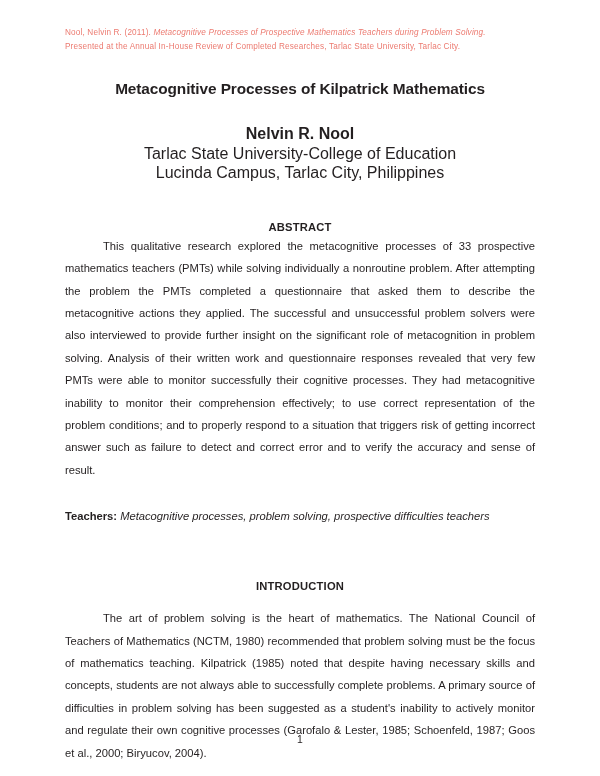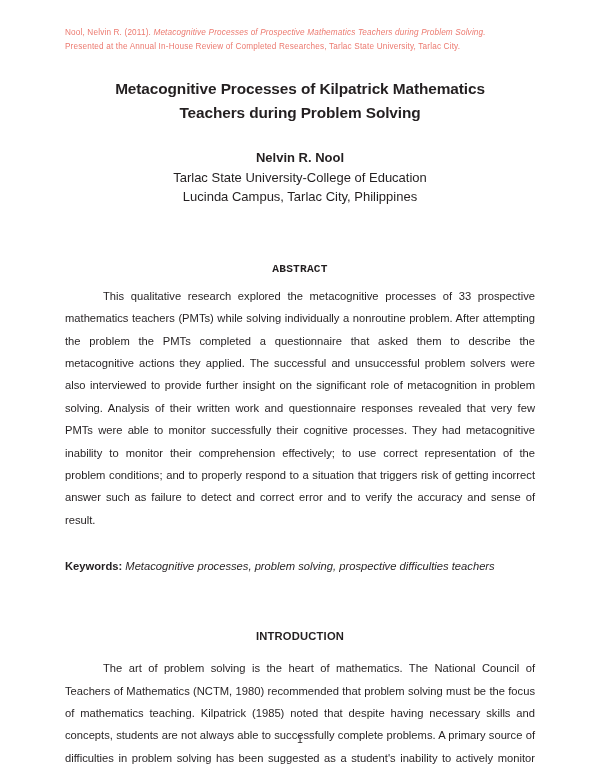--- a/index.html
+++ b/index.html
@@ -54,51 +54,50 @@
     letter-spacing: -0.1px;
   }
   .doc-title .title-line {
     display: block;
   }
 
   
   .author-block {
     margin-top: 23px;
     text-align: center;
-    font-size: 13px;
+    font-size: 16px;
     line-height: 19.5px;
     color: #231f20;
   }
   .author-name {
     display: block;
     font-weight: bold;
   }
   .author-affil {
     display: block;
   }
 
   
   .section-heading {
     text-align: center;
     font-weight: bold;
     font-size: 11.2px;
     color: #231f20;
     letter-spacing: 0.2px;
   }
   .section-heading.abstract-heading {
-    margin-top: 56px;
-    font-family: Liberation Mono, monospace;
+    margin-top: 38px;
   }
   .section-heading.intro-heading {
     margin-top: 54px;
   }
 
   
   .body-para {
-    margin-top: 10px;
+    margin-top: 2px;
     text-align: justify;
     text-justify: inter-word;
     font-size: 11.2px;
     line-height: 22.4px;
     color: #231f20;
     text-indent: 38px;
   }
   .body-para.intro-para {
     margin-top: 15px;
   }
@@ -134,34 +133,33 @@
 <div class="page">
   <div class="content">
 
     <div class="cite-header">
       <div class="cite-line"><span>Nool, Nelvin R. (2011). </span><span class="cite-italic">Metacognitive Processes of Prospective Mathematics Teachers during Problem Solving.</span></div>
       <div class="cite-line">Presented at the Annual In-House Review of Completed Researches, Tarlac State University, Tarlac City.</div>
     </div>
 
     <h1 class="doc-title">
       <span class="title-line">Metacognitive Processes of Kilpatrick Mathematics</span>
-      <span class="title-line">Teachers during Problem Solving</span>
     </h1>
 
     <div class="author-block">
       <span class="author-name">Nelvin R. Nool</span>
       <span class="author-affil">Tarlac State University-College of Education</span>
       <span class="author-affil">Lucinda Campus, Tarlac City, Philippines</span>
     </div>
 
     <div class="section-heading abstract-heading">ABSTRACT</div>
 
     <p class="body-para">This qualitative research explored the metacognitive processes of 33 prospective mathematics teachers (PMTs) while solving individually a nonroutine problem. After attempting the problem the PMTs completed a questionnaire that asked them to describe the metacognitive actions they applied. The successful and unsuccessful problem solvers were also interviewed to provide further insight on the significant role of metacognition in problem solving. Analysis of their written work and questionnaire responses revealed that very few PMTs were able to monitor successfully their cognitive processes. They had metacognitive inability to monitor their comprehension effectively; to use correct representation of the problem conditions; and to properly respond to a situation that triggers risk of getting incorrect answer such as failure to detect and correct error and to verify the accuracy and sense of result.</p>
 
-    <div class="keywords-line"><span class="keywords-label">Keywords:</span> <span class="keywords-terms">Metacognitive processes, problem solving, prospective difficulties teachers</span></div>
+    <div class="keywords-line"><span class="keywords-label">Teachers:</span> <span class="keywords-terms">Metacognitive processes, problem solving, prospective difficulties teachers</span></div>
 
     <div class="section-heading intro-heading">INTRODUCTION</div>
 
     <p class="body-para intro-para">The art of problem solving is the heart of mathematics. The National Council of Teachers of Mathematics (NCTM, 1980) recommended that problem solving must be the focus of mathematics teaching. Kilpatrick (1985) noted that despite having necessary skills and concepts, students are not always able to successfully complete problems. A primary source of difficulties in problem solving has been suggested as a student's inability to actively monitor and regulate their own cognitive processes (Garofalo &amp; Lester, 1985; Schoenfeld, 1987; Goos et al., 2000; Biryucov, 2004).</p>
 
   </div>
 
   <div class="page-number">1</div>
 </div>
 

